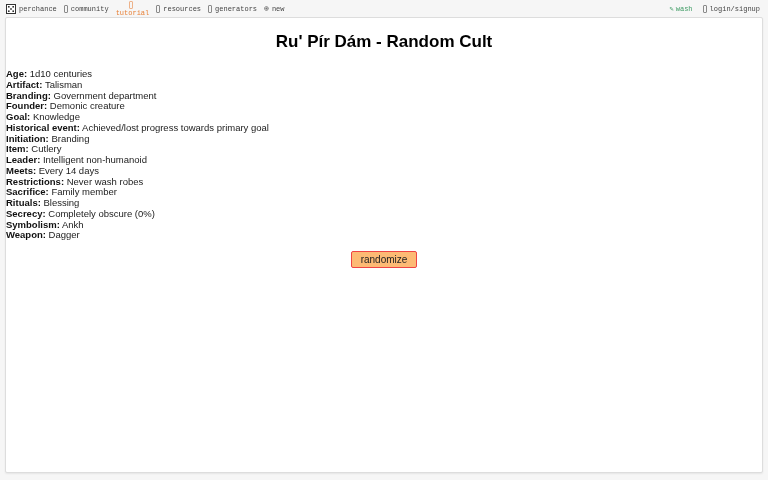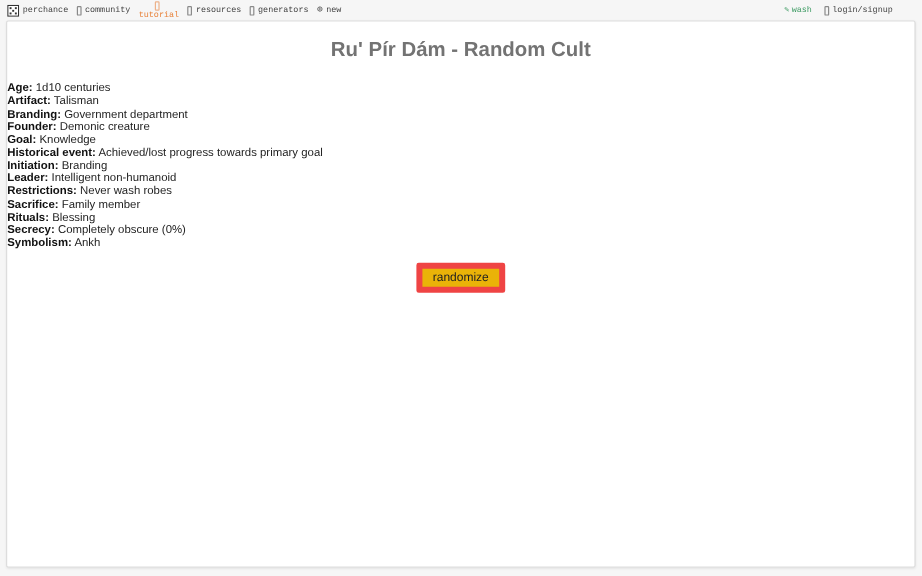--- a/index.html
+++ b/index.html
@@ -35,59 +35,59 @@
     width: 4px; height: 8px;
     border: 1px solid #8a8a8a;
     border-radius: 1px;
     margin-right: 3px;
   }
   .nav-item.tutorial { color: #e8823a; flex-direction: column; }
   .nav-item.tutorial .glyph-box { border-color: #edb28a; }
   .nav-spacer { flex: 1; }
   .nav-item.edit { color: #3d9b63; margin-right: 10px; }
   .nav-item.edit .pencil { margin-right: 2px; font-size: 7px; }
-  .nav-item.login { margin-right: 16px; }
+  .nav-item.login { margin-right: 0; }
   .plus-icon { margin-right: 3px; font-size: 8px; line-height: 8px; color: #555; }
   
   .content {
     position: absolute;
     left: 5px; right: 5px;
     top: 17px; bottom: 7px;
     background: #ffffff;
     border: 1px solid #ddd;
     border-radius: 2px;
     box-shadow: 0 1px 2px rgba(0,0,0,0.07);
     overflow: hidden;
   }
   .gen-title {
     margin-top: 14px;
     text-align: center;
     font-size: 17px;
     line-height: 20px;
     font-weight: bold;
-    color: #737373;
+    color: #000000;
   }
   .attributes {
     margin-top: 17px;
     text-align: left;
     font-size: 9.5px;
     line-height: 10.75px;
     color: #222;
   }
   .attr-row b { color: #111; }
   .randomize-btn {
     display: block;
     margin: 10px auto 16px;
     font-family: "Liberation Sans", sans-serif;
     font-size: 10px;
     line-height: 11px;
     padding: 2px 9px;
     color: #222;
-    background: #eab308;
-    border: 5px solid #ef4444;
+    background: #fdba74;
+    border: 1px solid #ef4444;
     border-radius: 2px;
     cursor: pointer;
   }
 </style>
 </head>
 <body>
 
 <div class="navbar">
   <span class="nav-item brand">
     <svg class="die-icon" width="10" height="10" viewBox="0 0 10 10">
@@ -143,22 +143,25 @@
   <div class="gen-title">Ru' Pír Dám - Random Cult</div>
 
   <div class="attributes">
     <div class="attr-row"><b>Age:</b> <span>1d10 centuries</span></div>
     <div class="attr-row"><b>Artifact:</b> <span>Talisman</span></div>
     <div class="attr-row"><b>Branding:</b> <span>Government department</span></div>
     <div class="attr-row"><b>Founder:</b> <span>Demonic creature</span></div>
     <div class="attr-row"><b>Goal:</b> <span>Knowledge</span></div>
     <div class="attr-row"><b>Historical event:</b> <span>Achieved/lost progress towards primary goal</span></div>
     <div class="attr-row"><b>Initiation:</b> <span>Branding</span></div>
+    <div class="attr-row"><b>Item:</b> <span>Cutlery</span></div>
     <div class="attr-row"><b>Leader:</b> <span>Intelligent non-humanoid</span></div>
+    <div class="attr-row"><b>Meets:</b> <span>Every 14 days</span></div>
     <div class="attr-row"><b>Restrictions:</b> <span>Never wash robes</span></div>
     <div class="attr-row"><b>Sacrifice:</b> <span>Family member</span></div>
     <div class="attr-row"><b>Rituals:</b> <span>Blessing</span></div>
     <div class="attr-row"><b>Secrecy:</b> <span>Completely obscure (0%)</span></div>
     <div class="attr-row"><b>Symbolism:</b> <span>Ankh</span></div>
+    <div class="attr-row"><b>Weapon:</b> <span>Dagger</span></div>
   </div>
 
   <button class="randomize-btn">randomize</button>
 </div>
 
 </body></html>

